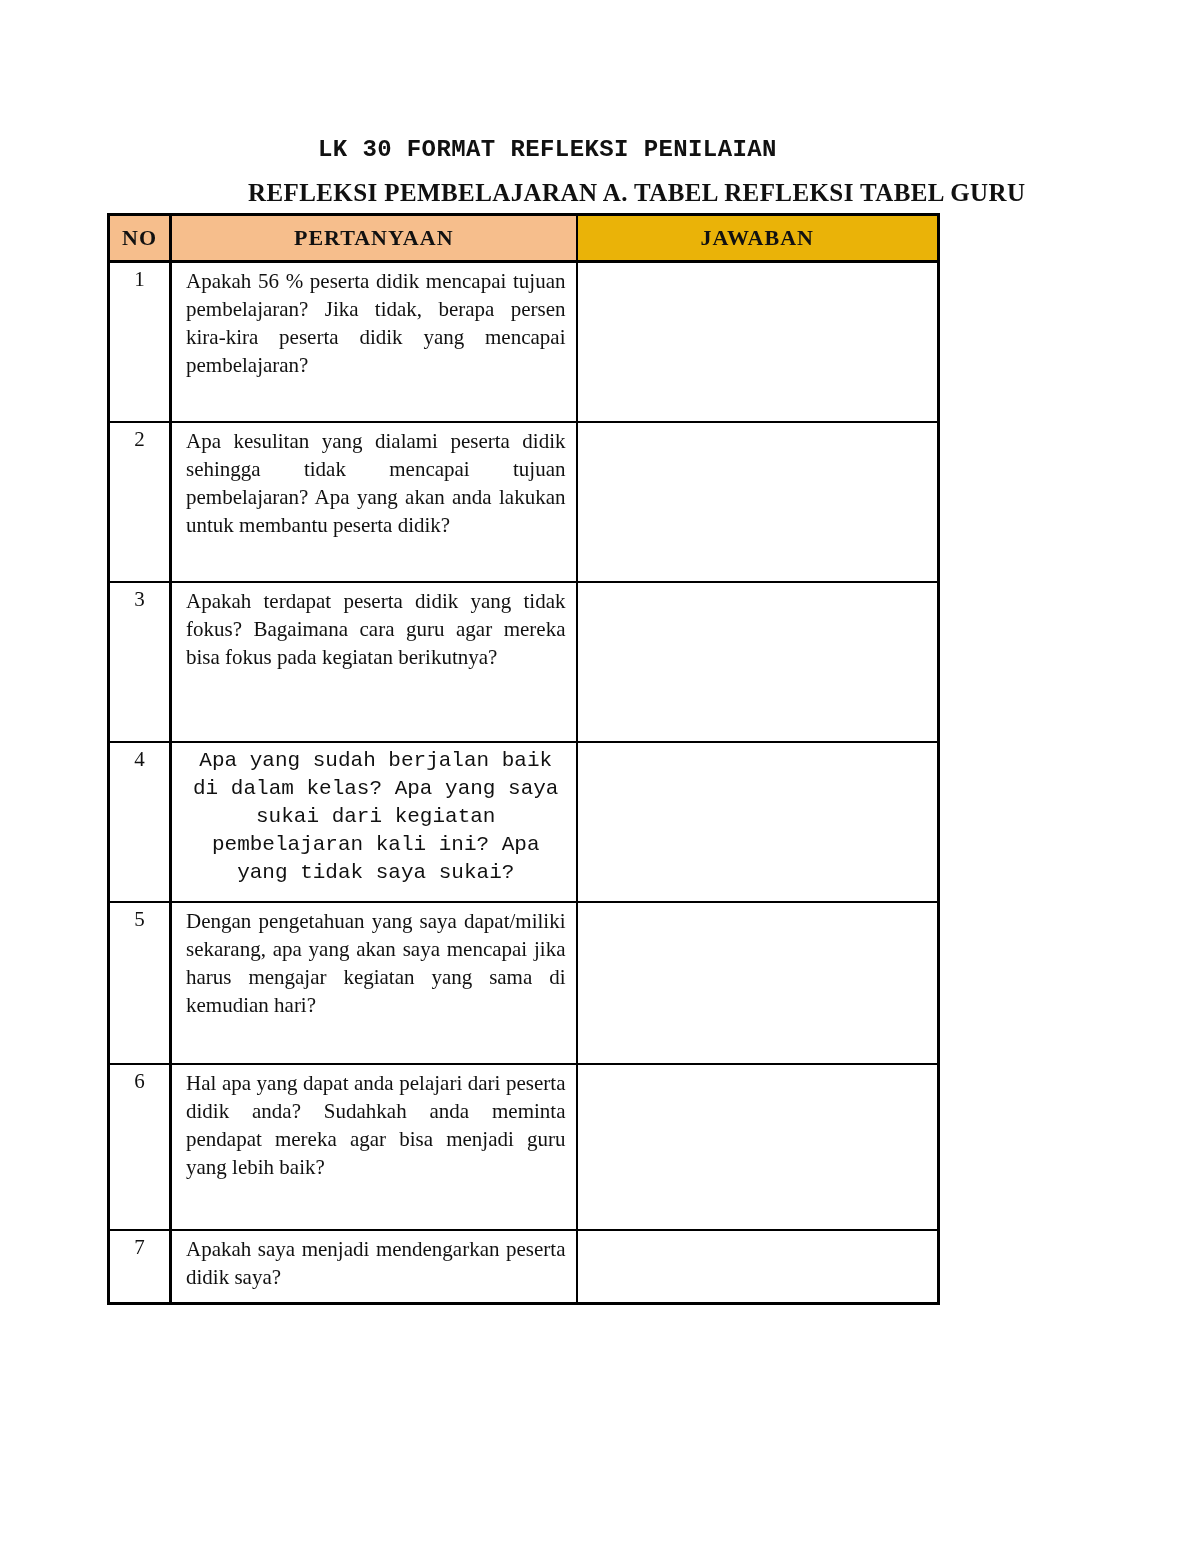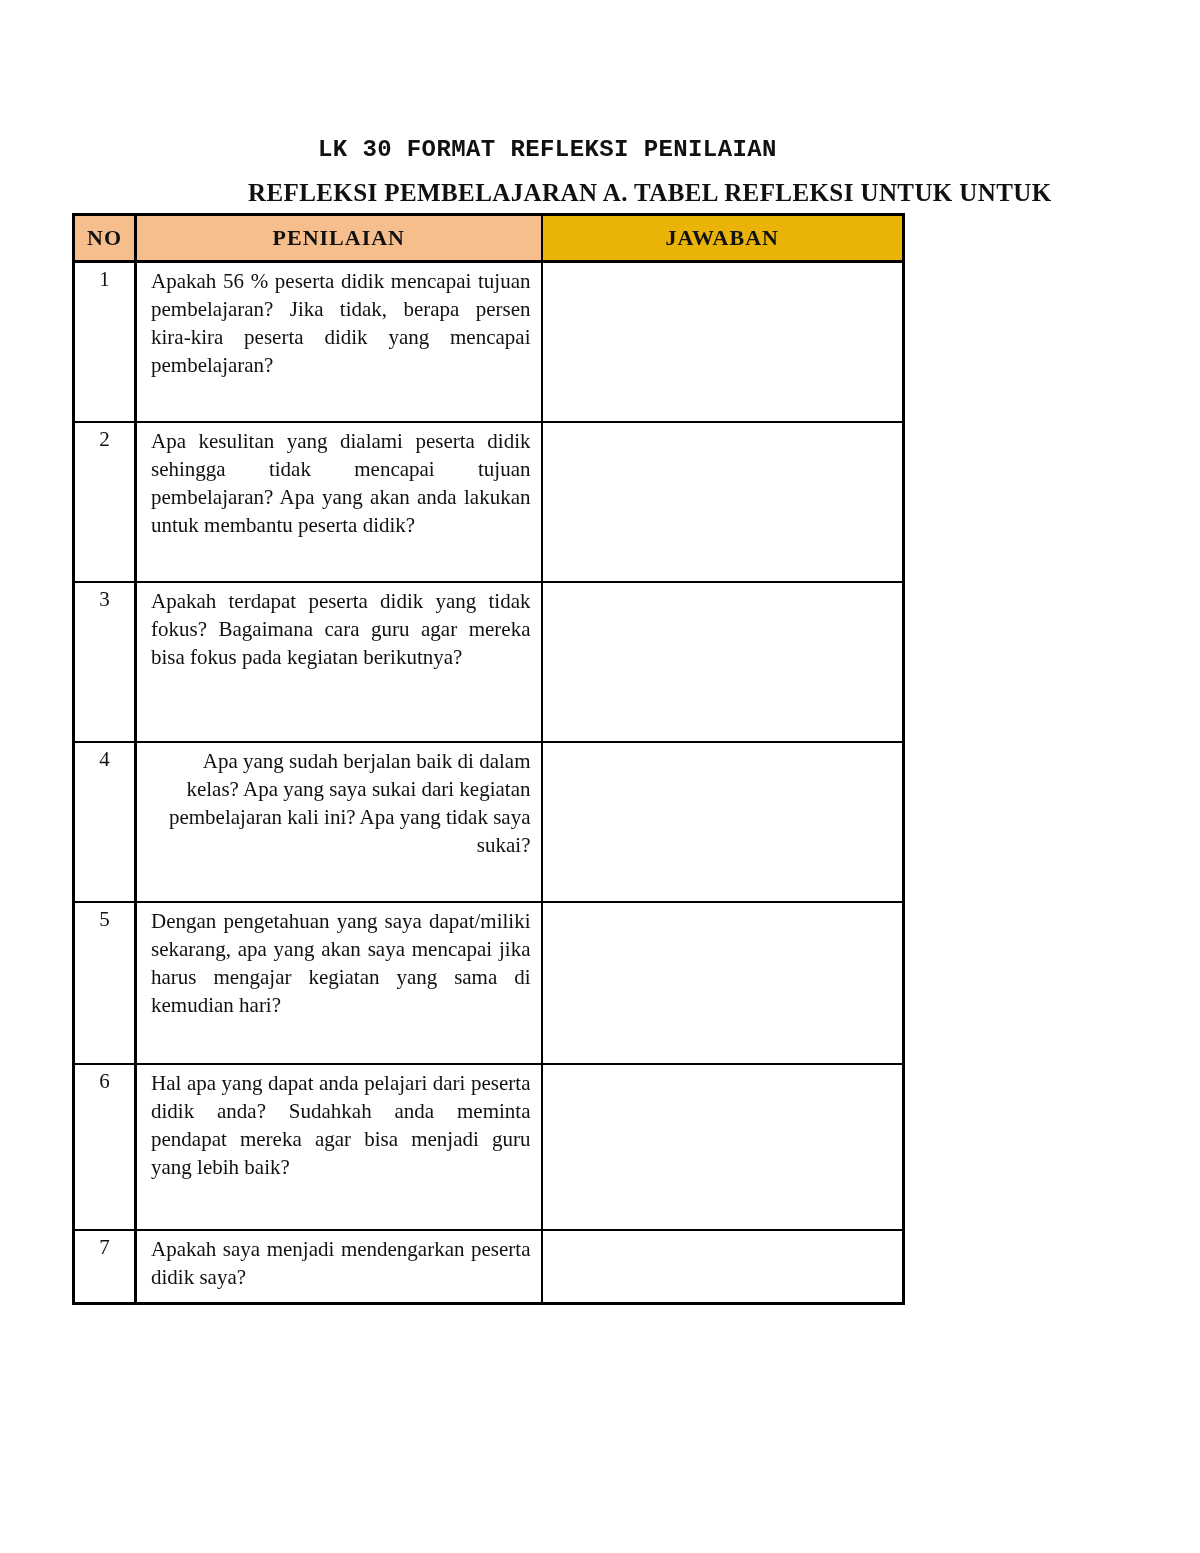--- a/index.html
+++ b/index.html
@@ -30,21 +30,21 @@
     margin: 15px 0 6px 248px;
     font-size: 25px;
     line-height: 1.15;
     font-weight: bold;
     letter-spacing: 0.4px;
     white-space: nowrap;
   }
   table.reflection {
     border-collapse: collapse;
     table-layout: fixed;
-    margin-left: 72px;
+    margin-left: 107px;
     width: 830px;
     border: 3px solid #000000;
   }
   col.c-no { width: 62px; }
   col.c-q  { width: 406px; }
   col.c-a  { width: 362px; }
   th, td {
     border: 2px solid #000000;
     vertical-align: top;
     overflow: hidden;
@@ -65,45 +65,45 @@
     text-align: center;
     font-size: 21px;
     padding-top: 4px;
   }
   td.q {
     font-size: 21px;
     line-height: 28px;
     text-align: justify;
     padding: 4px 10px 4px 14px;
   }
-  td.q.left { text-align: right; }
+  td.q.left { text-align: center; font-family: Liberation Mono, monospace; }
   td.a { background: #ffffff; }
   tbody tr.r1, tbody tr.r2, tbody tr.r3, tbody tr.r4 { height: 160px; }
   tbody tr.r5 { height: 162px; }
   tbody tr.r6 { height: 166px; }
   tbody tr.r7 { height: 74px; }
 </style>
 </head>
 <body>
 
 <div class="page">
 
   <p class="doc-title">LK 30 FORMAT REFLEKSI PENILAIAN</p>
-  <p class="doc-subtitle">REFLEKSI PEMBELAJARAN A. TABEL REFLEKSI UNTUK UNTUK</p>
+  <p class="doc-subtitle">REFLEKSI PEMBELAJARAN A. TABEL REFLEKSI TABEL GURU</p>
 
   <table class="reflection">
     <colgroup>
       <col class="c-no">
         <col class="c-q">
         <col class="c-a">
     </colgroup>
     <thead>
       <tr>
         <th class="no-h" style="background-color: rgb(246, 190, 140);">NO</th>
-        <th style="background-color: rgb(246, 190, 140);">PENILAIAN</th>
+        <th style="background-color: rgb(246, 190, 140);">PERTANYAAN</th>
         <th style="background-color: #eab308;">JAWABAN</th>
       </tr>
     </thead>
     <tbody>
       <tr class="r1">
         <td class="no">1</td>
         <td class="q">Apakah 56 % peserta didik mencapai tujuan pembelajaran? Jika tidak, berapa persen kira-kira peserta didik yang mencapai pembelajaran?</td>
         <td class="a"></td>
       </tr>
       <tr class="r2">

